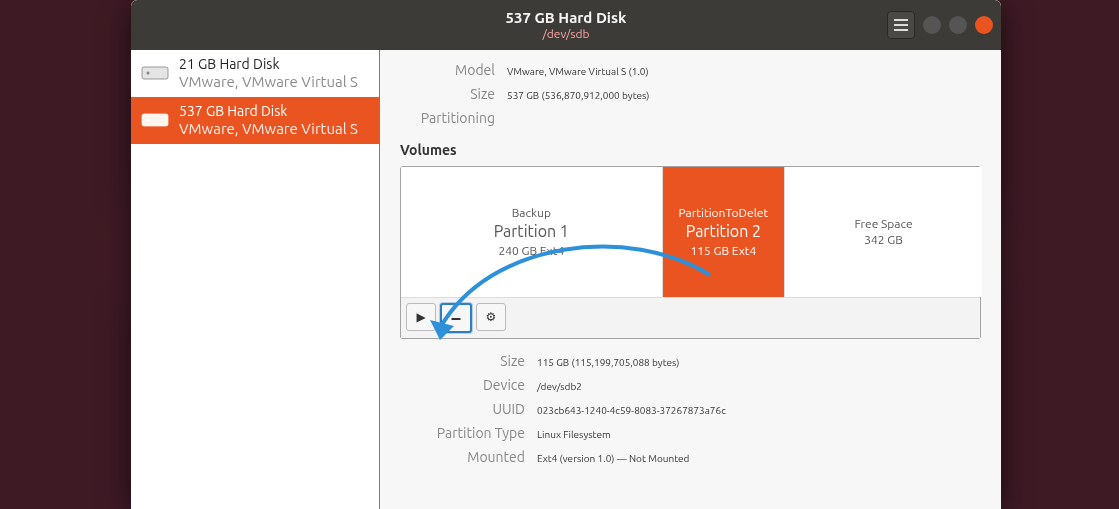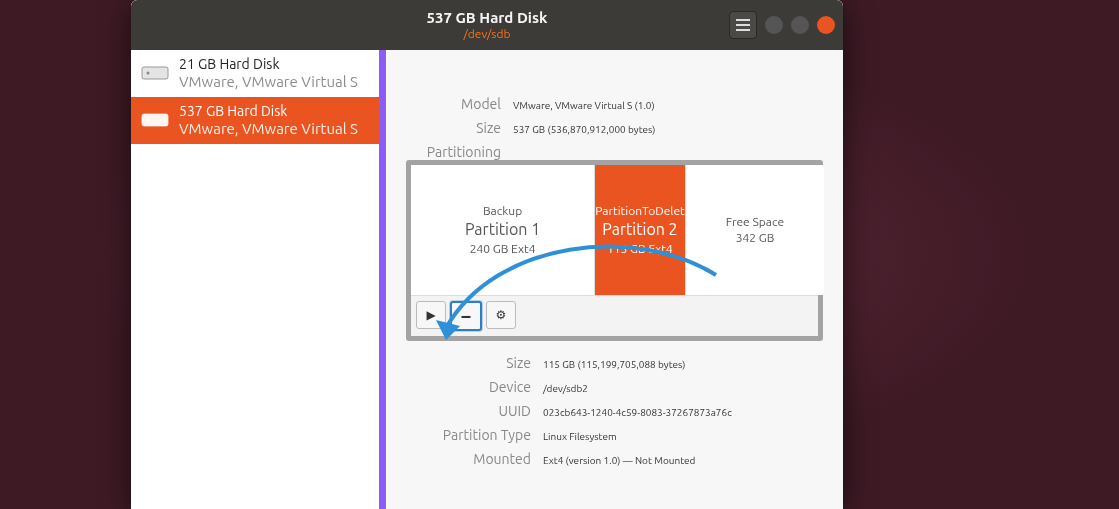--- a/index.html
+++ b/index.html
@@ -11,21 +11,21 @@
     font-family: Ubuntu, "Segoe UI", sans-serif;
     font-size: 14px;
     color: #3c3c3c;
     overflow: hidden;
     position: relative;
   }
   .window {
     position: absolute;
     left: 131px;
     top: 0;
-    width: 712px;
+    width: 870px;
     height: 509px;
     background: #f7f7f7;
     border-radius: 6px 6px 0 0;
     box-shadow: 0 6px 30px rgba(0,0,0,0.6);
     display: flex;
     flex-direction: column;
     overflow: hidden;
   }
   .titlebar {
     height: 50px;
@@ -41,21 +41,21 @@
     text-align: center;
     line-height: 1.2;
   }
   .titlebar .main-title {
     font-weight: bold;
     font-size: 15px;
     color: #f5f5f5;
   }
   .titlebar .sub-title {
     font-size: 12px;
-    color: #f97316;
+    color: #fca5a5;
   }
   .titlebar-controls {
     position: absolute;
     right: 8px;
     top: 50%;
     transform: translateY(-50%);
     display: flex;
     gap: 8px;
     align-items: center;
   }
@@ -80,21 +80,21 @@
   }
   .wctl.close { background: #e95420; }
   .body {
     flex: 1;
     display: flex;
     min-height: 0;
   }
   .sidebar {
     width: 248px;
     background: #fff;
-    border-right: 7px solid #8b5cf6;
+    border-right: 1px solid #8b5cf6;
     display: flex;
     flex-direction: column;
   }
   .disk-item {
     display: flex;
     align-items: center;
     padding: 6px 10px;
     gap: 10px;
     cursor: pointer;
   }
@@ -127,38 +127,37 @@
     padding: 12px 20px;
     overflow: auto;
     position: relative;
   }
   .info-grid {
     display: grid;
     grid-template-columns: 95px 1fr;
     column-gap: 12px;
     row-gap: 8px;
     align-items: baseline;
-    margin-top: 34px;
   }
   .info-label {
     text-align: right;
     color: #888;
     font-size: 14px;
   }
   .info-value {
     color: #333;
     font-size: 10px;
   }
   .section-title {
     font-weight: bold;
     color: #333;
     margin: 16px 0 8px 0;
   }
   .volumes-box {
-    border: 5px solid #a3a3a3;
+    border: 1px solid #a3a3a3;
     border-radius: 3px;
     background: #6d28d9;
   }
   .partition-map {
     height: 130px;
     display: flex;
   }
   .part {
     display: flex;
     flex-direction: column;
@@ -275,20 +274,21 @@
     <div class="main">
 
       <div class="info-grid">
         <div class="info-label">Model</div>
         <div class="info-value">VMware, VMware Virtual S (1.0)</div>
         <div class="info-label">Size</div>
         <div class="info-value">537 GB (536,870,912,000 bytes)</div>
         <div class="info-label">Partitioning</div>
       </div>
 
+      <div class="section-title">Volumes</div>
 
       <div class="volumes-box">
         <div class="partition-map">
           <div class="part bg-white" style="flex:0 0 45%">
             <div class="part-name">Backup</div>
             <div class="part-line">Partition 1</div>
             <div class="part-size">240 GB Ext4</div>
           </div>
           <div class="part bg-orange" style="flex:0 0 21%">
             <div class="part-name">PartitionToDelet</div>

